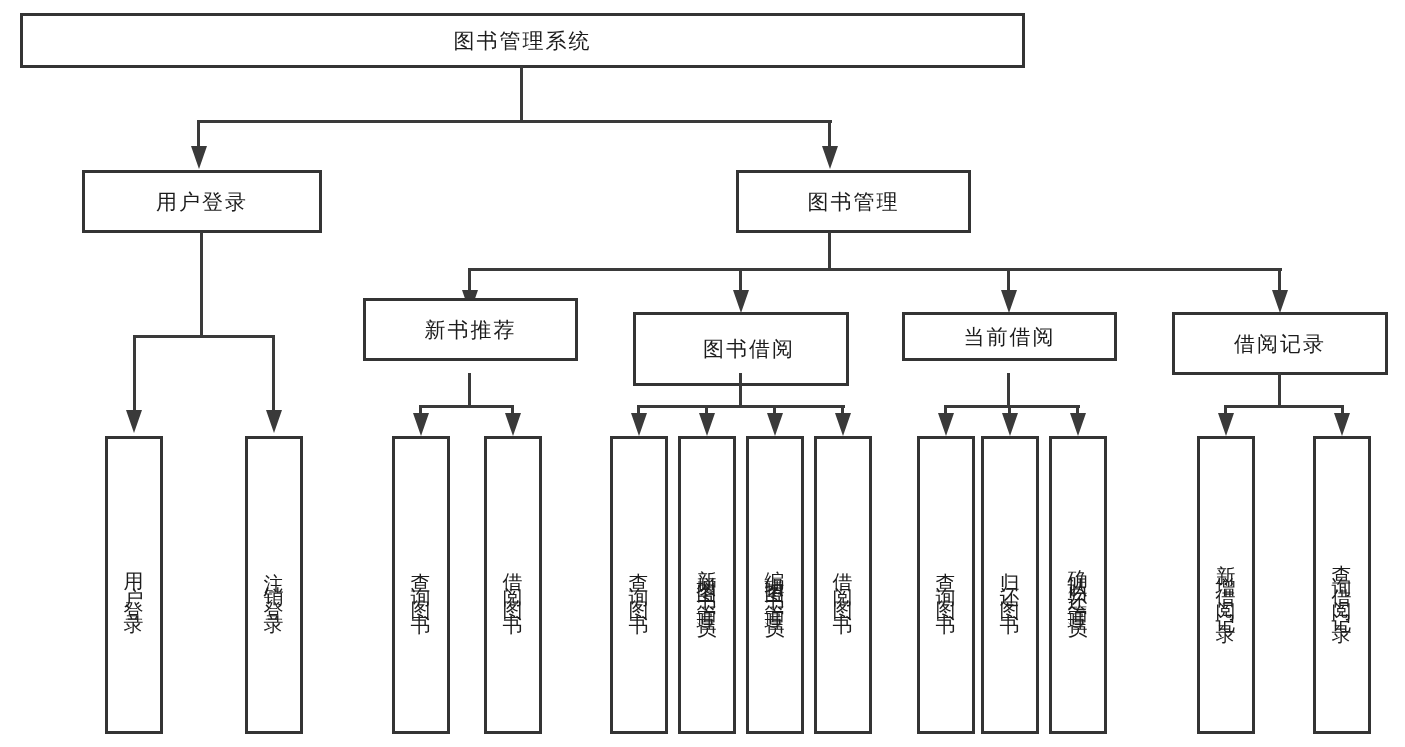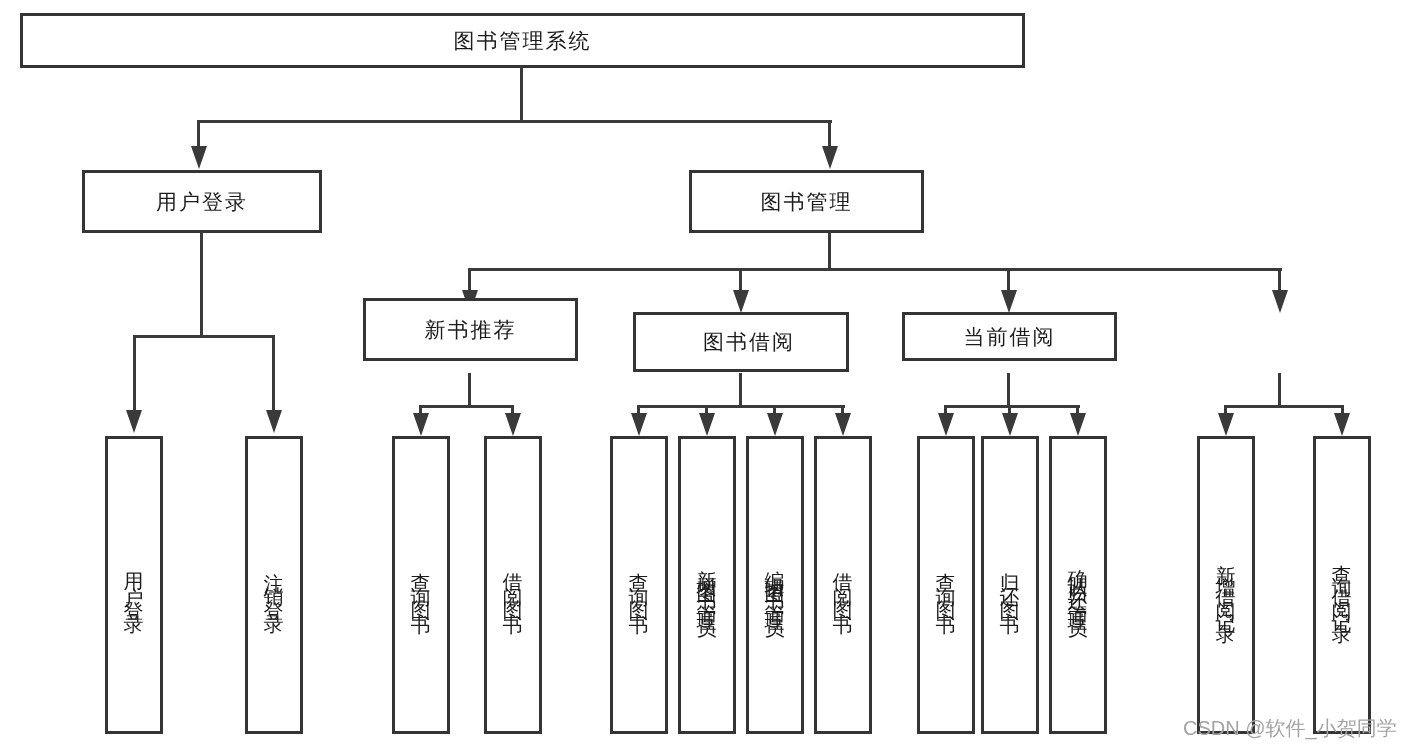--- a/index.html
+++ b/index.html
@@ -38,43 +38,44 @@
   <div class="box" style="left:20px; top:13px; width:1005px; height:55px;">图书管理系统</div>
 
   <div class="vline" style="left:520px; top:66px;  height:57px;"></div>
   <div class="hline" style="left:197px; top:120px; width:635px;"></div>
   <div class="vline" style="left:197px; top:120px; height:27px;"></div>
   <div class="arrow" style="left:191px; top:146px;"></div>
   <div class="vline" style="left:828px; top:120px; height:27px;"></div>
   <div class="arrow" style="left:822px; top:146px;"></div>
 
   <div class="box" style="left:82px;  top:170px; width:240px; height:63px;">用户登录</div>
-  <div class="box" style="left:689px; top:170px; width:235px; height:63px;">图书管理</div>
+  <div class="box" style="left:736px; top:170px; width:235px; height:63px;">图书管理</div>
 
   <div class="vline" style="left:200px; top:232px; height:106px;"></div>
   <div class="hline" style="left:133px; top:335px; width:142px;"></div>
   <div class="vline" style="left:133px; top:335px; height:76px;"></div>
   <div class="arrow" style="left:126px; top:410px;"></div>
   <div class="vline" style="left:272px; top:335px; height:76px;"></div>
   <div class="arrow" style="left:266px; top:410px;"></div>
 
   <div class="vline" style="left:828px; top:232px; height:38px;"></div>
   <div class="hline" style="left:468px; top:268px; width:814px;"></div>
   <div class="vline" style="left:468px;  top:268px; height:22px;"></div>
   <div class="arrow" style="left:462px;  top:290px;"></div>
   <div class="vline" style="left:739px;  top:268px; height:22px;"></div>
   <div class="arrow" style="left:733px;  top:290px;"></div>
   <div class="vline" style="left:1007px; top:268px; height:22px;"></div>
   <div class="arrow" style="left:1001px; top:290px;"></div>
   <div class="vline" style="left:1278px; top:268px; height:22px;"></div>
   <div class="arrow" style="left:1272px; top:290px;"></div>
 
   <div class="box" style="left:363px;  top:298px; width:215px; height:63px;">新书推荐</div>
-  <div class="box" style="left:633px;  top:312px; width:216px; height:60px;padding-left:16px;">图书借阅</div>
+  <div class="box" style="left:633px;  top:312px; width:216px; height:74px;padding-left:16px;">图书借阅</div>
   <div class="box" style="left:902px;  top:312px; width:215px; height:49px;">当前借阅</div>
+  <div class="box" style="left:1172px; top:312px; width:216px; height:63px;">借阅记录</div>
 
   <div class="vline" style="left:468px;  top:373px; height:34px;"></div>
   <div class="vline" style="left:739px;  top:373px; height:34px;"></div>
   <div class="vline" style="left:1007px; top:373px; height:34px;"></div>
   <div class="vline" style="left:1278px; top:373px; height:34px;"></div>
 
   <div class="hline" style="left:419px;  top:405px; width:95px;"></div>
   <div class="hline" style="left:637px;  top:405px; width:208px;"></div>
   <div class="hline" style="left:944px;  top:405px; width:136px;"></div>
   <div class="hline" style="left:1224px; top:405px; width:120px;"></div>
@@ -135,15 +136,14 @@
   <div class="box leaf v9" style="left:1049px; top:436px; width:58px; height:298px;">
       <span>确认归还（管理员）</span>
     </div>
   <div class="box leaf v6" style="left:1197px; top:436px; width:58px; height:298px;">
       <span>新增借阅记录</span>
     </div>
   <div class="box leaf v6" style="left:1313px; top:436px; width:58px; height:298px;">
       <span>查询借阅记录</span>
     </div>
 
-  <div class="watermark">CSDN @软件_小贺同学</div>
 
 </div>
 
 </body></html>

